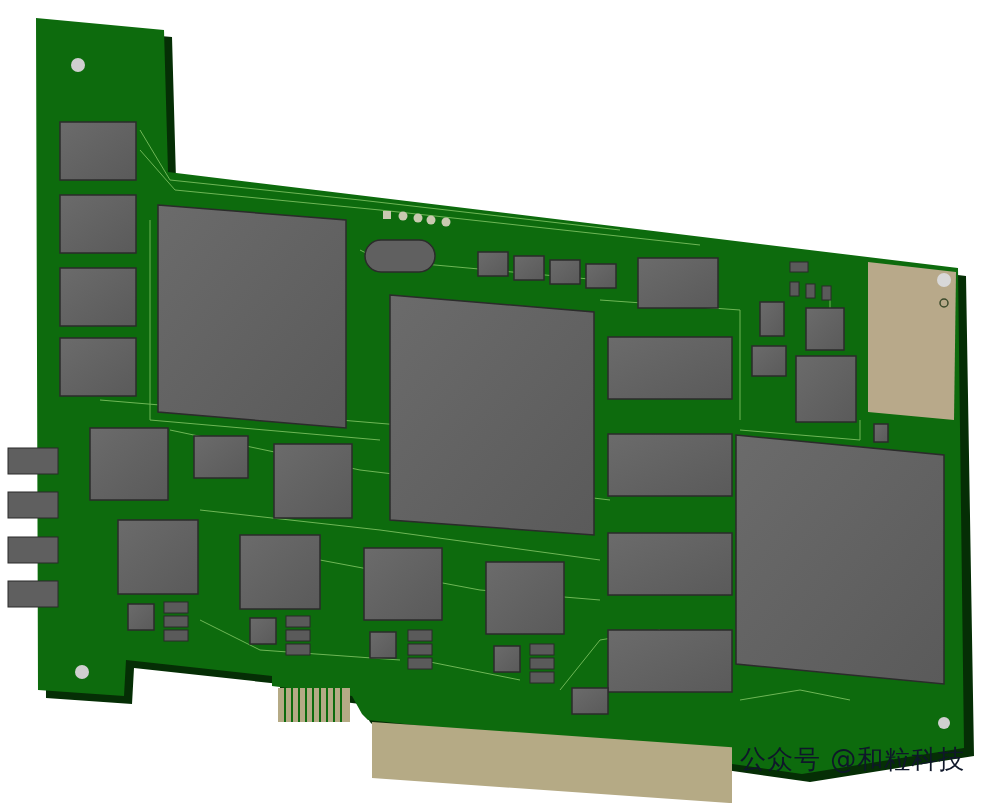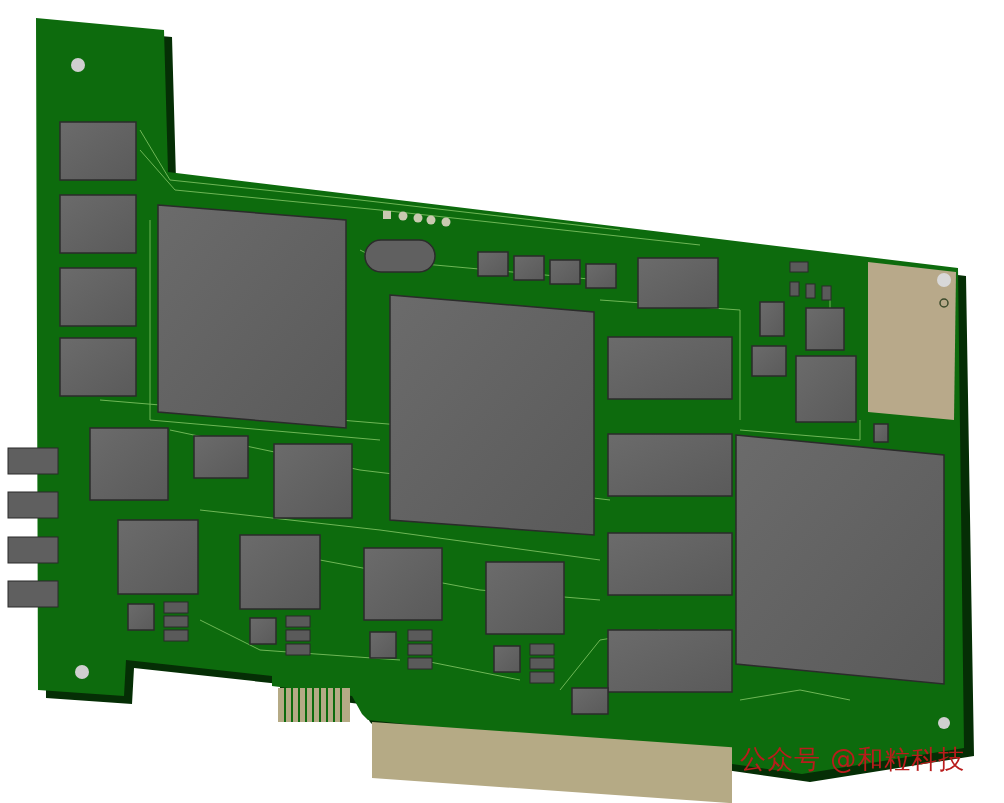--- a/index.html
+++ b/index.html
@@ -1,18 +1,18 @@
 <!DOCTYPE html>
 <html><head>
 <meta charset="utf-8">
 <style>
   html,body{margin:0;padding:0;background:#ffffff;}
   body{width:1004px;height:803px;position:relative;overflow:hidden;font-family:"DejaVu Sans",sans-serif;}
   svg{position:absolute;left:0;top:0;}
-  .wm{position:absolute;left:740px;top:742px;font-size:26px;color:#b91c1c;letter-spacing:1px;white-space:nowrap;}
+  .wm{position:absolute;left:740px;top:742px;font-size:26px;color:#0f172a;letter-spacing:1px;white-space:nowrap;}
 </style>
 </head>
 <body>
 
 <svg width="1004" height="803" viewBox="0 0 1004 803">
   <defs>
     <linearGradient id="chipG" x1="0" y1="0" x2="1" y2="1">
       <stop offset="0" stop-color="#6b6b6b"></stop>
       <stop offset="1" stop-color="#5a5a5a"></stop>
     </linearGradient>

